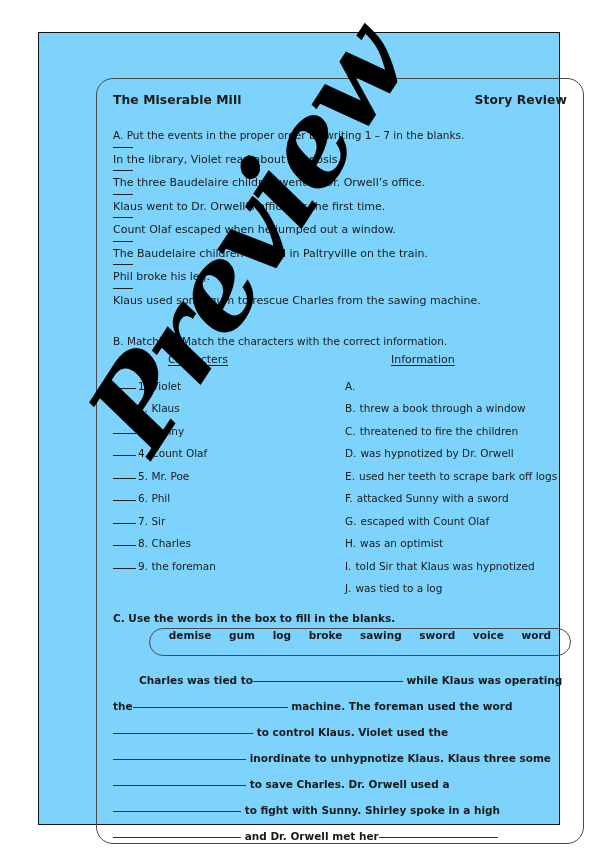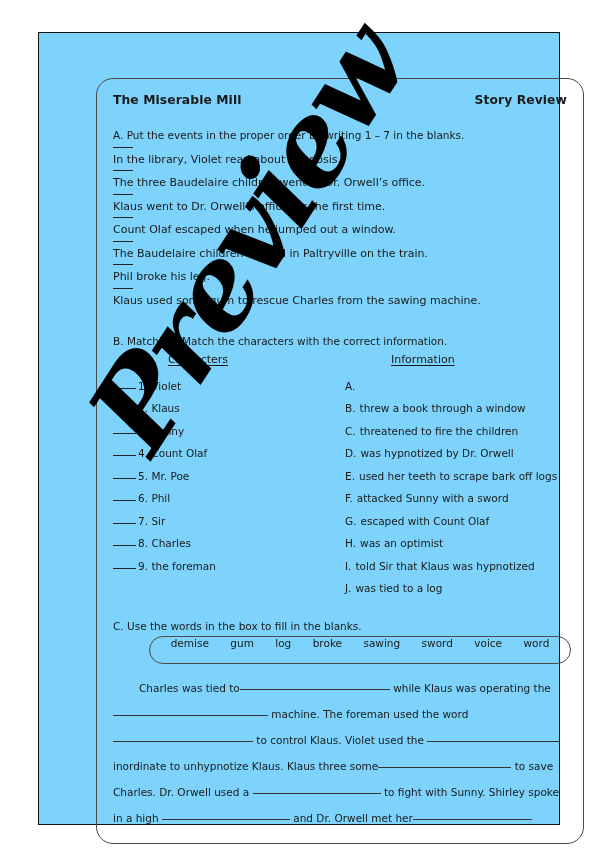--- a/index.html
+++ b/index.html
@@ -137,21 +137,22 @@
     margin-right: 2px;
     position: relative;
     top: -1px;
   }
   .match-row .num { }
   .match-row .letter { margin-right: 4px; }
 
   
   .section-c {
     position: relative;
-    margin-top: 12px;
+    margin-top: 4px;
+    font-weight: bold;
   }
   .wordbank {
     position: absolute;
     left: 36px;
     top: 21px;
     width: 422px;
     height: 28px;
     border: 1.1px solid #4a4a4a;
     border-radius: 14px;
     box-sizing: border-box;

